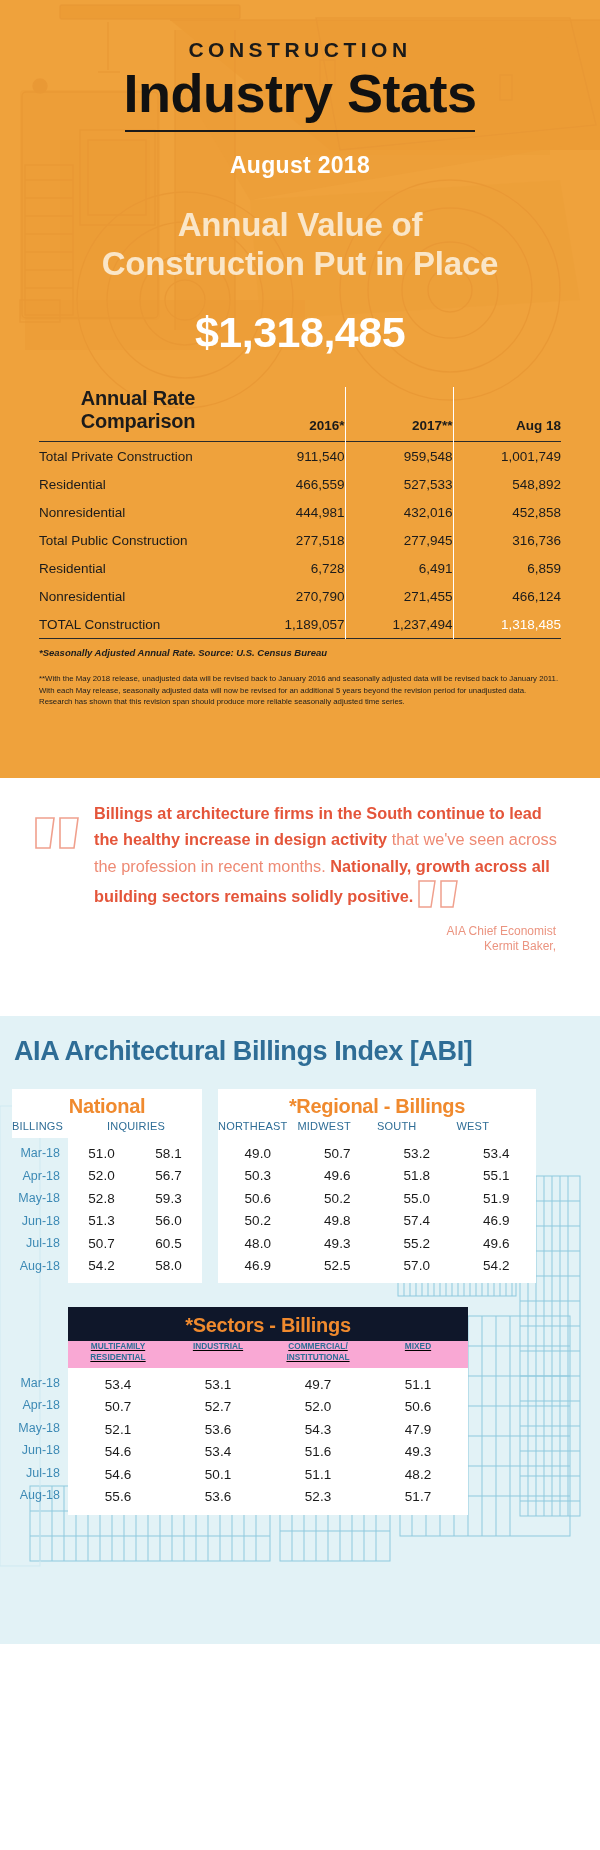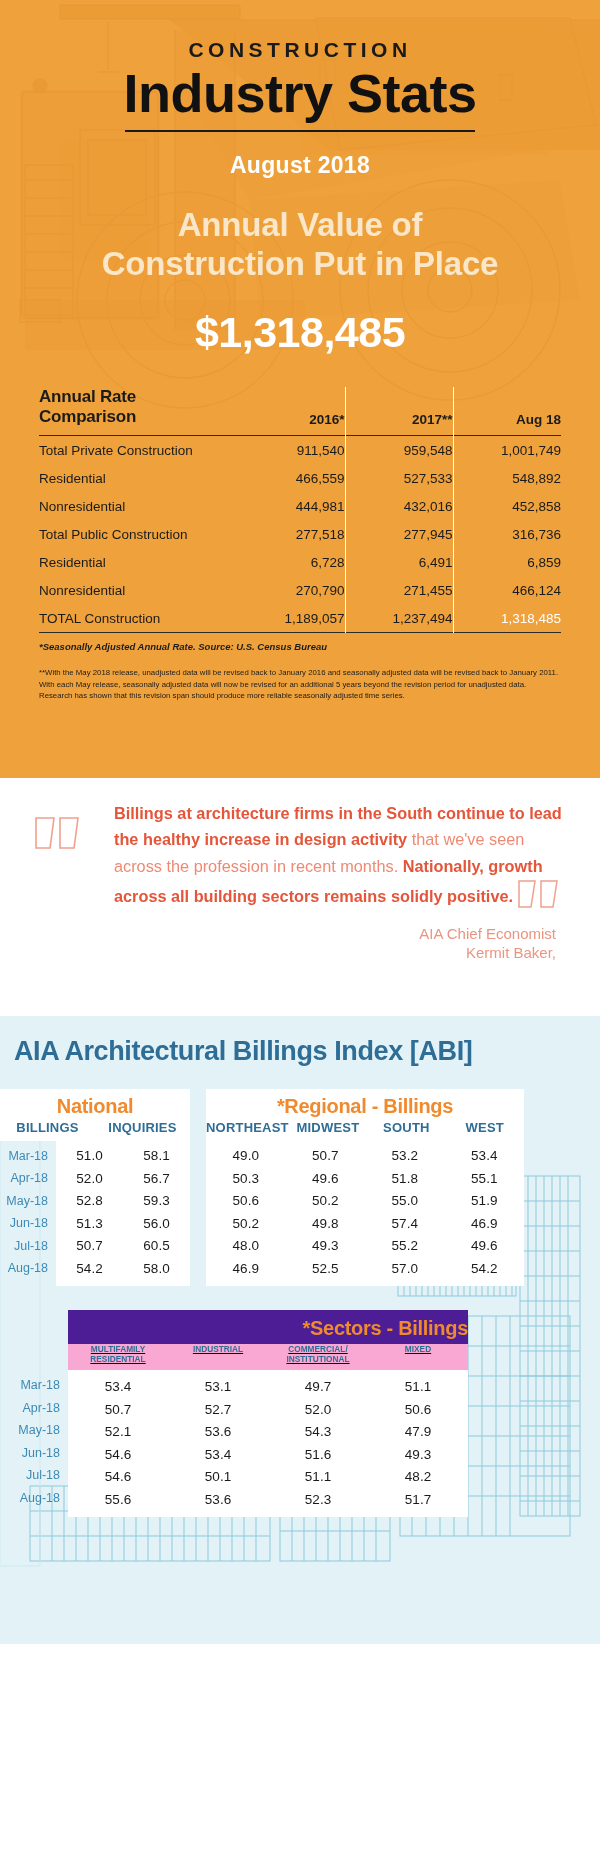--- a/index.html
+++ b/index.html
@@ -84,22 +84,22 @@
     border-collapse: collapse;
     color: #1b1b1b;
   }
   .rate-table th {
     font-size: 13.5px;
     font-weight: 700;
     padding-bottom: 8px;
     vertical-align: bottom;
   }
   .rate-table th.th-title {
-    font-size: 17px;
-    text-align: left;
+    font-size: 20px;
+    text-align: center;
     letter-spacing: -0.2px;
   }
   .rate-table th.num { text-align: right; }
   .rate-table thead tr { border-bottom: 1.5px solid #2b2b2b; }
   .rate-table td {
     font-size: 13.5px;
     padding: 6.5px 0;
     font-weight: 400;
   }
   .rate-table td.lbl { text-align: left; }
@@ -114,21 +114,21 @@
   .fn-wrap { width: 522px; margin: 7px auto 0 auto; color: #1d1d1d; }
   .fn-italic { font-size: 9.5px; font-style: italic; font-weight: 600; line-height: 1.55; }
   .fn-small { font-size: 7.8px; line-height: 1.45; margin-top: 13px; }
 
   
   .quote-sec {
     position: relative;
     width: 600px;
     height: 238px;
     background: #ffffff;
-    padding: 22px 34px 0 54px;
+    padding: 22px 34px 0 34px;
   }
   .quote-body {
     font-size: 16.3px;
     line-height: 1.62;
     color: #ee8a74;
     font-weight: 400;
     padding-left: 60px;
     text-indent: 0;
     position: relative;
   }
@@ -136,21 +136,21 @@
   .qopen {
     position: absolute;
     left: 34px;
     top: 38px;
     width: 46px; height: 34px;
     z-index: 2;
   }
   .qclose { display: inline-block; width: 42px; height: 30px; vertical-align: -7px; margin-left: 4px; }
   .attrib {
     text-align: right;
-    font-size: 15px;
+    font-size: 12px;
     line-height: 1.28;
     color: #eb9480;
     margin-top: 14px;
     padding-right: 10px;
   }
 
   
   .abi {
     position: relative;
     width: 600px;
@@ -163,20 +163,21 @@
   .abi-title {
     font-size: 27px;
     font-weight: 700;
     color: #2e6d96;
     padding: 20px 0 0 14px;
     letter-spacing: -0.4px;
   }
   .abi-row1 {
     display: flex;
     margin-top: 22px;
+    padding-left: 12px;
     gap: 16px;
     align-items: flex-start;
   }
   .natl-block { width: 190px; }
   .reg-block  { width: 318px; }
 
   .card-head {
     background: #ffffff;
     padding: 6px 0 5px 0;
   }
@@ -186,23 +187,23 @@
     font-weight: 700;
     color: #f08a2e;
     letter-spacing: -0.3px;
   }
   .card-cols {
     display: flex;
     margin-top: 2px;
   }
   .card-cols span {
     flex: 1;
-    text-align: center;
-    font-size: 13px;
-    font-weight: 700;
+    text-align: left;
+    font-size: 11px;
+    font-weight: 400;
     color: #2e6d96;
     letter-spacing: 0.2px;
     line-height: 1.2;
   }
   .drow { display: flex; align-items: center; height: 22.5px; }
   .month-col {
     width: 56px;
     padding-top: 4px;
   }
   .month-col div {
@@ -219,25 +220,25 @@
   .rows-area .drow span {
     flex: 1;
     text-align: center;
     font-size: 13.5px;
     color: #1b1b1b;
   }
 
   .sectors-wrap { margin-top: 24px; padding-left: 12px; }
   .sectors-card { width: 400px; margin-left: 56px; }
   .sec-title {
-    text-align: right;
+    text-align: center;
     font-size: 20px;
     font-weight: 700;
     color: #f08a2e;
-    background: #4c1d95;
+    background: #0f172a;
     padding: 7px 0 4px 0;
     letter-spacing: -0.3px;
   }
   .sec-cols { display: flex; background: #f9a8d4; padding-bottom: 6px; text-decoration: underline; }
   .sec-cols span {
     flex: 1;
     text-align: center;
     font-size: 8.3px;
     font-weight: 700;
     color: #2e6d96;

